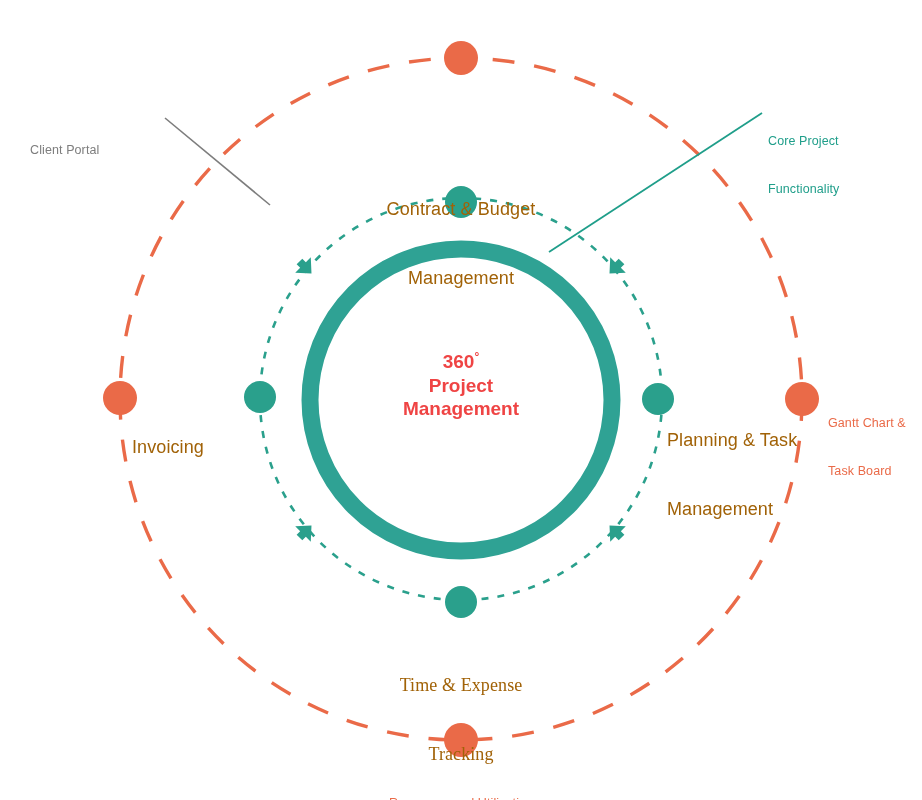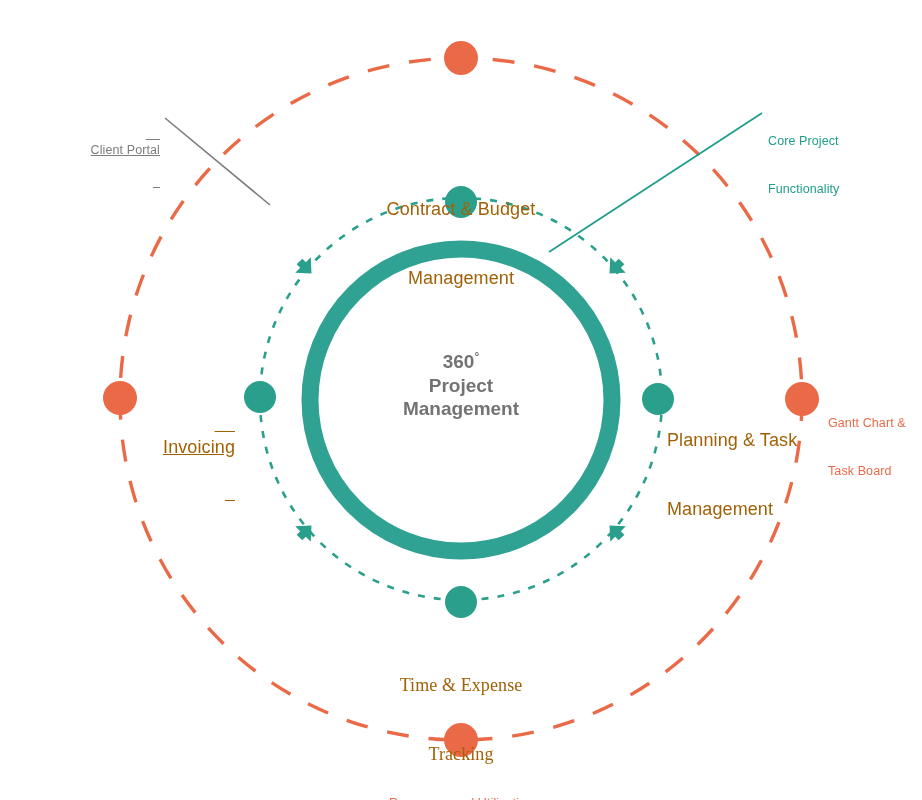--- a/index.html
+++ b/index.html
@@ -48,37 +48,37 @@
   .lbl-callout-teal {
     color: #1f9e8a;
     font-size: 12.5px;
   }
   .center-text {
     position: absolute;
     left: 331px;
     top: 350px;
     width: 260px;
     text-align: center;
-    color: #737373;
+    color: #ef4444;
     font-weight: bold;
     font-size: 19px;
     line-height: 1.24;
   }
   .center-text .deg-line {
     position: relative;
     display: inline-block;
   }
   .center-text sup {
     font-size: 12px;
     vertical-align: super;
     line-height: 0;
   }
   .ta-c { text-align: center; }
   .ta-l { text-align: left; }
-  .ta-r { text-align: right; text-decoration: underline; }
+  .ta-r { text-align: left; }
 </style>
 </head>
 <body>
 
 <div id="diagram-root">
 
   <svg class="canvas" viewBox="0 0 922 800" xmlns="http://www.w3.org/2000/svg">
 
     <circle cx="461" cy="399" r="341" fill="none" stroke="#ea6a48" stroke-width="3.4" stroke-dasharray="22 20" stroke-linecap="butt"></circle>
 

